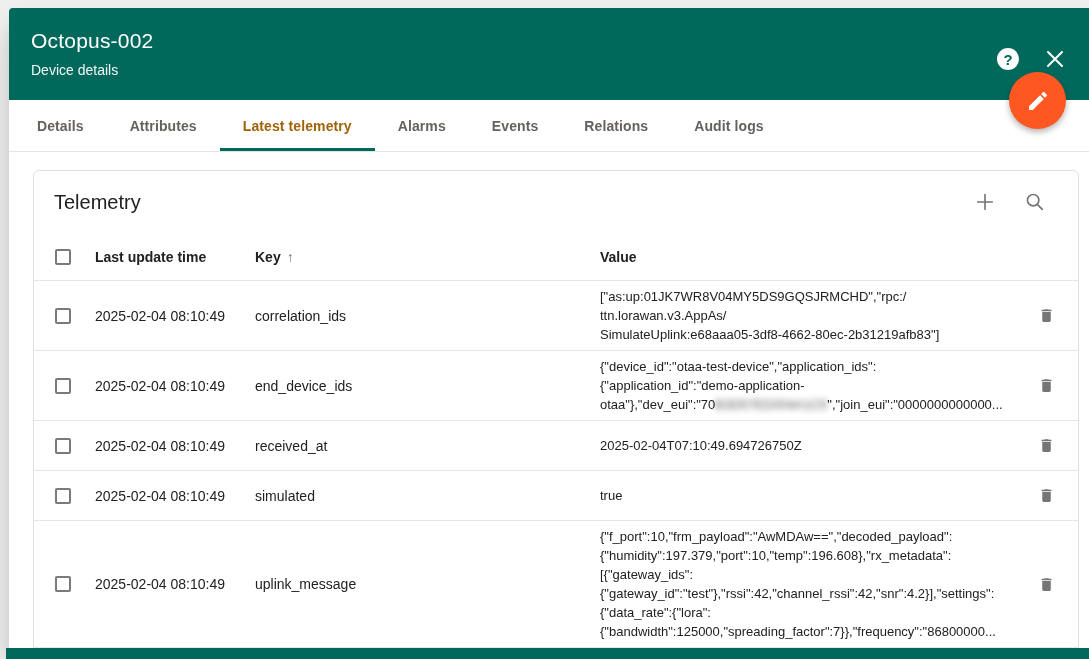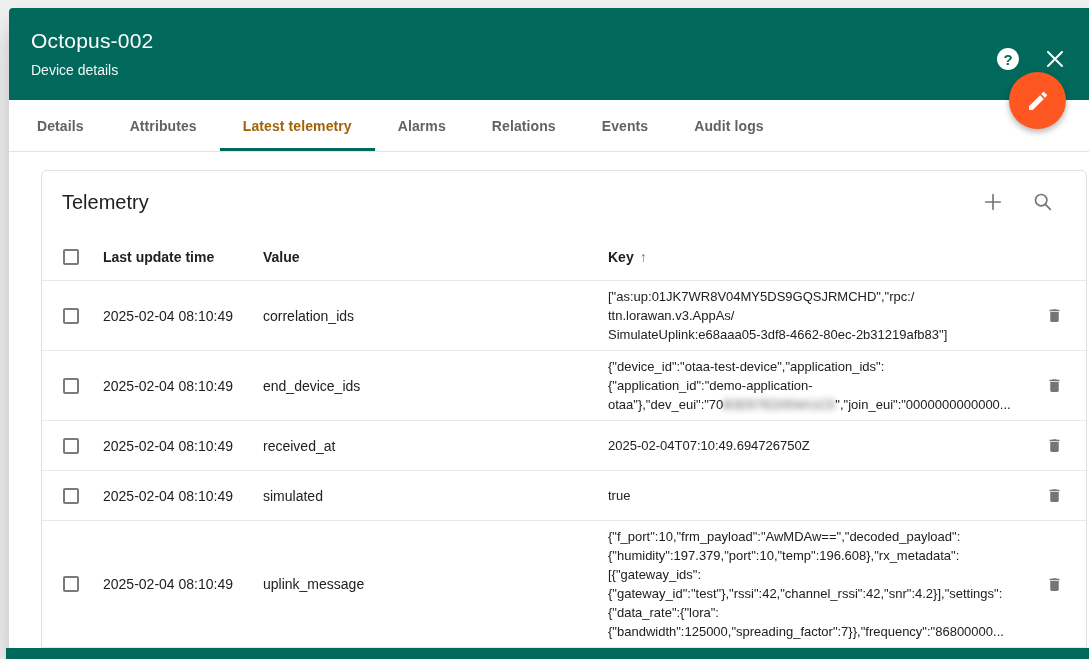--- a/index.html
+++ b/index.html
@@ -45,21 +45,21 @@
     font-size: 14px; font-weight: 700; letter-spacing: .1px;
     color: #65625e; cursor: pointer; position: relative; white-space: nowrap;
   }
   .tab.active { color: #a16207; }
   .tab.active::after {
     content: ""; position: absolute; left: 0; right: 0; bottom: 0;
     height: 3px; background: #00695c;
   }
   
   .card {
-    position: absolute; left: 32px; top: 162px; width: 1046px; bottom: -10px;
+    position: absolute; left: 24px; top: 162px; width: 1046px; bottom: -10px;
     background: #fff; border: 1px solid #e0e0e0; border-radius: 6px;
   }
   .card-header {
     height: 62px; display: flex; align-items: center;
     padding: 0 30px 0 20px;
   }
   .card-title { font-size: 20px; font-weight: 400; flex: 1; }
   .icon-btn { width: 26px; height: 26px; display: flex; align-items: center; justify-content: center; cursor: pointer; margin-left: 24px; }
   
   .trow {
@@ -113,22 +113,22 @@
           <path d="M3 17.25V21h3.75L17.81 9.94l-3.75-3.75L3 17.25zM20.71 7.04c.39-.39.39-1.02 0-1.41l-2.34-2.34c-.39-.39-1.02-.39-1.41 0l-1.83 1.83 3.75 3.75 1.83-1.83z"></path>
         </svg>
     </span>
   </div>
 
   <div class="tabs-bar">
       <div class="tab">Details</div>
       <div class="tab">Attributes</div>
       <div class="tab active">Latest telemetry</div>
       <div class="tab">Alarms</div>
+      <div class="tab">Events</div>
       <div class="tab">Relations</div>
-      <div class="tab">Events</div>
       <div class="tab">Audit logs</div>
     </div>
 
   <div class="card">
     <div class="card-header">
       <div class="card-title">Telemetry</div>
       <div class="icon-btn">
         <span style="display:flex">
           <svg viewBox="0 0 24 24" width="22" height="22">
               <path d="M12 4v16M4 12h16" stroke="#757575" stroke-width="1.8" stroke-linecap="round" fill="none"></path>
@@ -144,25 +144,25 @@
         </span>
       </div>
     </div>
 
     <div class="trow thead">
       <span class="checkbox"></span>
       <div class="col-label">
         <span>Last update time</span>
       </div>
       <div class="col-label">
-        <span>Value</span>
-      </div>
-      <div class="col-label">
         <span>Key</span>
         <span class="sort-arrow">↑</span>
+      </div>
+      <div class="col-label">
+        <span>Value</span>
       </div>
       <span></span>
     </div>
 
     <div id="rows-container">
   <div class="trow row-body">
     <span class="checkbox"></span>
     <div class="cell-time">2025-02-04 08:10:49</div>
     <div class="cell-key">correlation_ids</div>
     <div class="cell-value"><span>["as:up:01JK7WR8V04MY5DS9GQSJRMCHD","rpc:/

